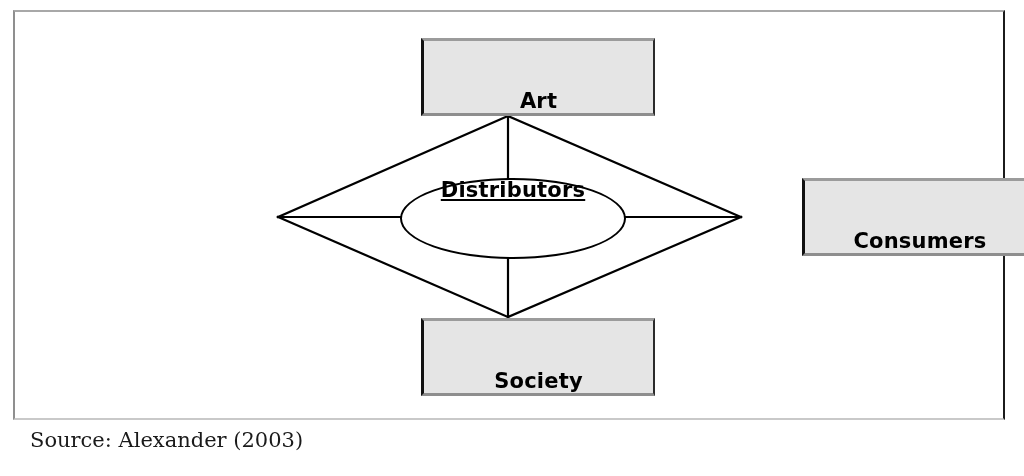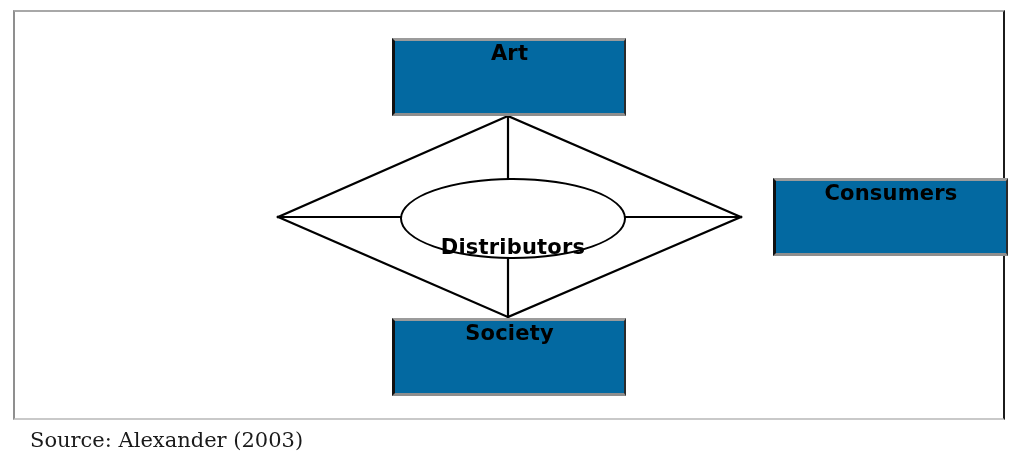--- a/index.html
+++ b/index.html
@@ -44,28 +44,29 @@
     top: 0;
     width: 1024px;
     height: 476px;
     pointer-events: none;
   }
 
   
   .node-box {
     position: absolute;
     box-sizing: border-box;
-    background: #0369a1;
+    background: #e5e5e5;
     border-top: 3px solid #9b9b9b;
     border-left: 3px solid #111111;
     border-right: 2px solid #2b2b2b;
     border-bottom: 3px solid #8e8e8e;
     display: flex;
-    align-items: flex-start;
+    align-items: flex-end;
     justify-content: center;
+    margin-left: 29px;
   }
   .node-label {
     font-family: "DejaVu Sans", sans-serif;
     font-weight: bold;
     font-size: 21px;
     color: #000000;
     letter-spacing: 0.2px;
     white-space: nowrap;
   }
 
@@ -75,22 +76,23 @@
   #node-society  { left: 392px; top: 318px; width: 234px; height: 78px; }
 
   
   #node-distributors {
     position: absolute;
     left: 400px;
     top: 178px;
     width: 226px;
     height: 81px;
     display: flex;
-    align-items: flex-end;
+    align-items: flex-start;
     justify-content: center;
+    text-decoration: underline;
   }
   #node-distributors .ellipse-shape {
     position: absolute;
     left: 0; top: 0;
     width: 100%;
     height: 100%;
     box-sizing: border-box;
     border: 2px solid #000000;
     border-radius: 50%;
     background: #ffffff;

